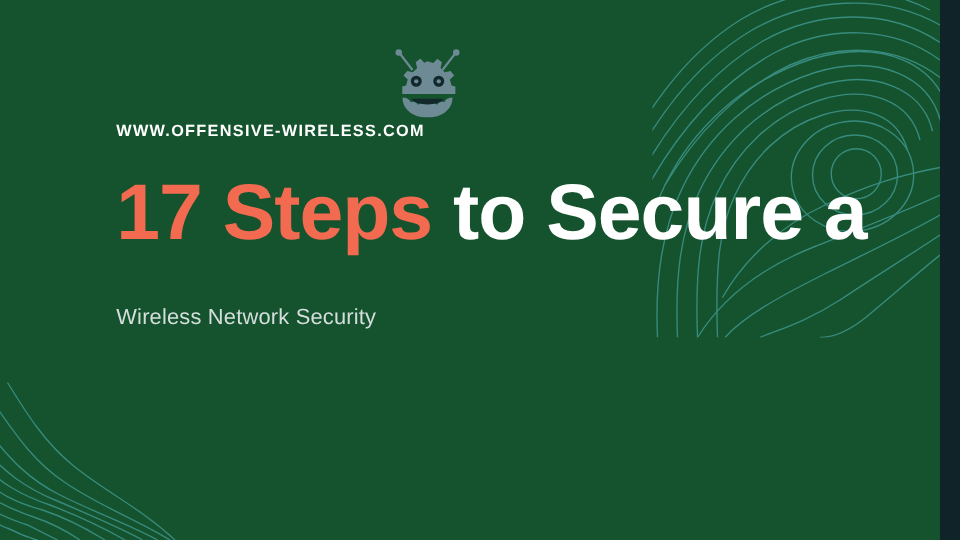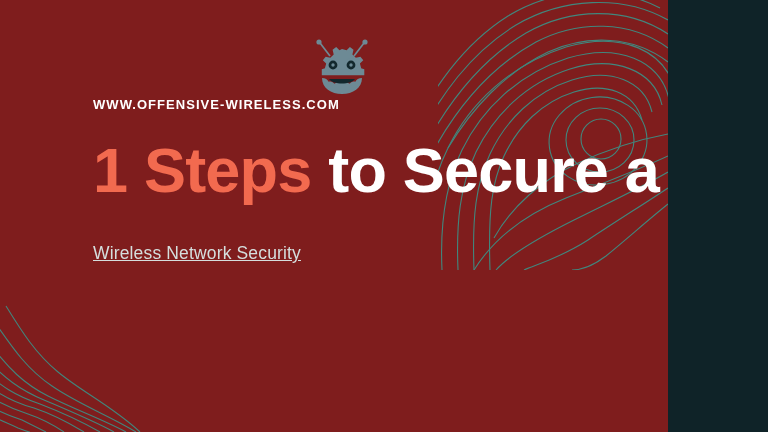--- a/index.html
+++ b/index.html
@@ -9,23 +9,23 @@
   }
   body {
     width: 768px;
     height: 432px;
     overflow: hidden;
     font-family: "Liberation Sans", sans-serif;
   }
 
   #card {
     position: relative;
-    width: 668px;
+    width: 752px;
     height: 432px;
-    background: #7f1d1d;
+    background: #14532d;
     overflow: hidden;
   }
 
   
   .deco {
     position: absolute;
     pointer-events: none;
   }
   #deco-topright {
     top: 0;
@@ -84,21 +84,20 @@
   }
 
   #subtitle {
     margin: 38px 0 0 0;
     font-size: 17.5px;
     line-height: 24px;
     font-weight: normal;
     color: #d5dedd;
     letter-spacing: 0.15px;
     white-space: nowrap;
-    text-decoration: underline;
   }
 </style>
 </head>
 <body>
 
 <div id="card">
 
   <svg id="deco-topright" class="deco" viewBox="0 0 230 270" fill="none" stroke="#3c9086" stroke-width="1.1">
     <g opacity="0.92">
       <ellipse cx="163" cy="139" rx="20" ry="20"></ellipse>
@@ -160,19 +159,19 @@
         c-1.2-1.8-3.4-3.0-5.8-2.0C19.6 41.6 17.4 40 14 40z"></path>
       <path d="M21 41 C25 47 43 47 47 41" fill="#12282d" stroke="none"></path>
     </g>
   </svg>
 
   <div id="content">
 
     <div id="site-url">WWW.OFFENSIVE-WIRELESS.COM</div>
 
     <h1 id="headline">
-      <span class="hl-line"><span class="accent">1 Steps</span><span> to Secure a</span></span>
+      <span class="hl-line"><span class="accent">17 Steps</span><span> to Secure a</span></span>
     </h1>
 
     <div id="subtitle">Wireless Network Security</div>
 
   </div>
 </div>
 
 </body></html>

